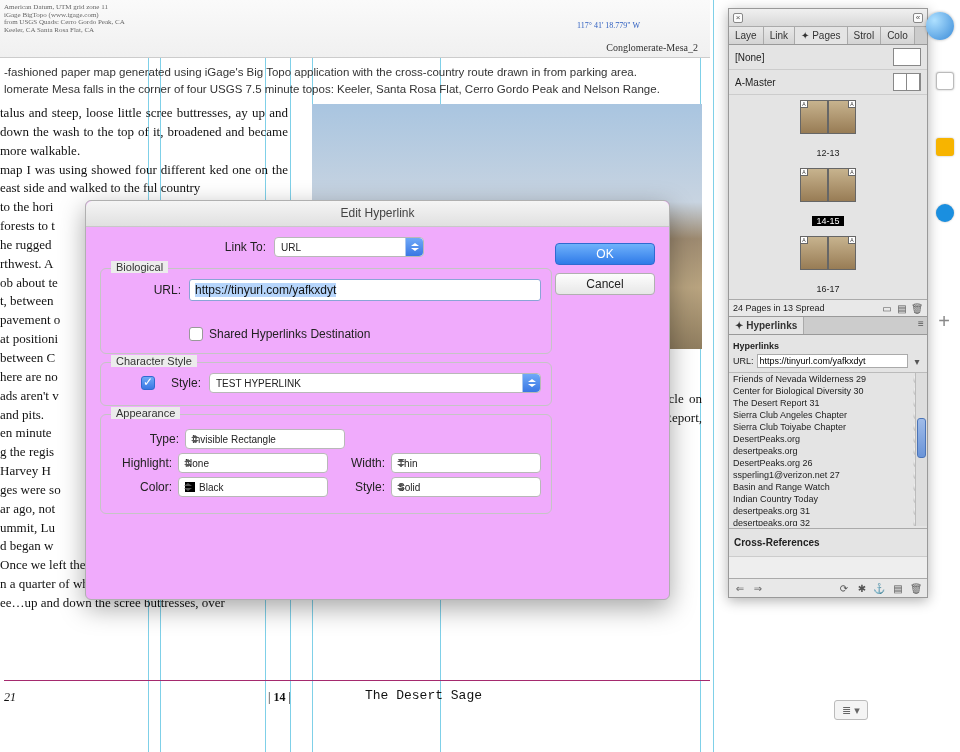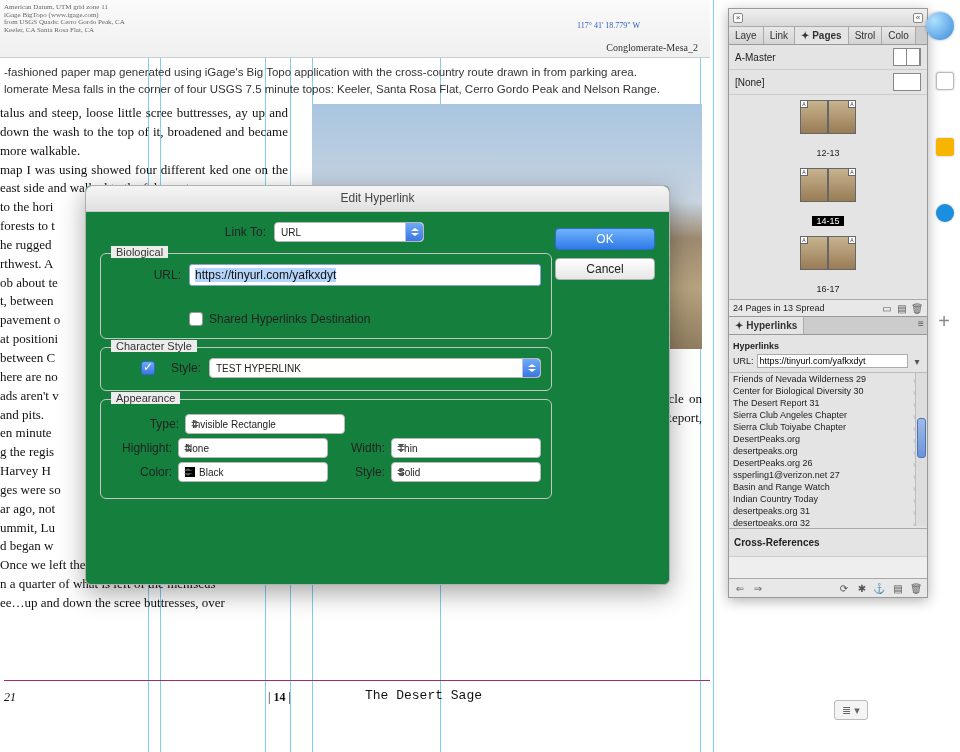--- a/index.html
+++ b/index.html
@@ -44,22 +44,22 @@
   .landscape { position:absolute; top:104px; left:312px; width:390px; height:245px;
     background: linear-gradient(#a9c5e0 0%, #c8d4e1 40%, #9d8a70 55%, #b8a37f 75%, #8f7d5f 100%);}
   .rightcol { position:absolute; top:390px; left:312px; width:390px; text-align:justify;}
   .rightcol a { color:#2060c0; text-decoration:none;}
   .pgnum { position:absolute; bottom:46px; left:4px; font-size:12px; font-style:italic;}
   .pgnum2{ position:absolute; bottom:46px; left:268px; font-size:12px;}
   .sage { position:absolute; bottom:46px; right:248px; font-size:13px; font-family:Liberation Mono, monospace;}
   .hruler{position:absolute; left:4px; right:20px; top:680px; height:1px; background:#a52a6e;}
   
   .dialog {
-    position:absolute; top:185px; left:85px; width:585px; height:400px;
-    background:#15803d; border:1px solid #b0b0b0; border-radius:6px;
+    position:absolute; top:200px; left:85px; width:585px; height:400px;
+    background:#f0abfc; border:1px solid #b0b0b0; border-radius:6px;
     box-shadow: 0 8px 26px rgba(0,0,0,.35);
     font-family: "Lucida Grande","Helvetica Neue",Arial,sans-serif;
     font-size:12px;
   }
   .dialog .titlebar{ text-align:center; padding:5px 0 6px; 
     background:linear-gradient(#f5f5f5,#e0e0e0); border-radius:6px 6px 0 0;
     border-bottom:1px solid #c8c8c8; font-size:12px; color:#444;}
   .dialog .row { display:flex; align-items:center; padding:5px 14px;}
   .dialog .lbl { width:70px; text-align:right; margin-right:8px; color:#222;}
   .select { background:#fff; border:1px solid #b8b8b8; border-radius:4px;
@@ -101,21 +101,21 @@
     background:#e4e4e4; border:1px solid #999; font-size:10px; color:#222;
     box-shadow:0 3px 12px rgba(0,0,0,.3);}
   .panel-top{ display:flex; align-items:center; height:18px;
     background:linear-gradient(#f0f0f0,#d8d8d8); border-bottom:1px solid #aaa;
     padding:0 4px; gap:4px;}
   .x-sm{ width:10px;height:10px;border:1px solid #888;border-radius:2px;background:#fbfbfb;
     font-size:8px;line-height:8px;text-align:center;color:#555;}
   .tabs{ display:flex; background:#ccc; border-bottom:1px solid #999;}
   .tab{ padding:3px 6px; border-right:1px solid #aaa; background:linear-gradient(#e8e8e8,#d4d4d4);
     font-size:10px; color:#333; white-space:nowrap;}
-  .tab.active{ background:#e4e4e4; font-weight:bold; box-shadow:inset 0 -1px #e4e4e4;}
+  .tab.active{ background:#e4e4e4; font-weight:normal; box-shadow:inset 0 -1px #e4e4e4;}
   .pglist{ background:#e4e4e4; }
   .master-row{ display:flex;justify-content:space-between;align-items:center;
     padding:3px 6px;border-bottom:1px solid #ccc;}
   .master-thumb{ width:28px;height:18px;border:1px solid #888;background:#fff;
     display:flex;}
   .master-thumb.double div{width:50%;border-right:1px solid #888;}
   .spreadbox{ text-align:center; padding:5px 0;}
   .spread{ display:inline-flex; gap:0; margin:0 auto;}
   .pth{ width:28px;height:34px;border:1px solid #666;background:#444;
     position:relative;}
@@ -319,29 +319,29 @@
   <div class="tabs" id="pages-tabs">
       <div class="tab">Laye</div>
       <div class="tab">Link</div>
       <div class="tab active">✦ Pages</div>
       <div class="tab">Strol</div>
       <div class="tab">Colo</div>
     </div>
 
   <div class="pglist">
     <div class="master-row">
+      <span>[None]</span>
+      <span class="master-thumb"></span>
+    </div>
+    <div class="master-row">
       <span>A-Master</span>
       <span class="master-thumb double">
           <div></div>
           <div></div>
         </span>
-    </div>
-    <div class="master-row">
-      <span>[None]</span>
-      <span class="master-thumb"></span>
     </div>
     <div id="spreads">
         <div class="spreadbox"><div class="spread">
             <div class="pth light">
               <span class="corner">A</span>
             </div>
             <div class="pth light">
               <span class="corner" style="left:auto;right:0;border-right:none;border-left:1px solid #666">A</span>
             </div>
           </div><br><span class="spreadlbl">12-13</span></div>

